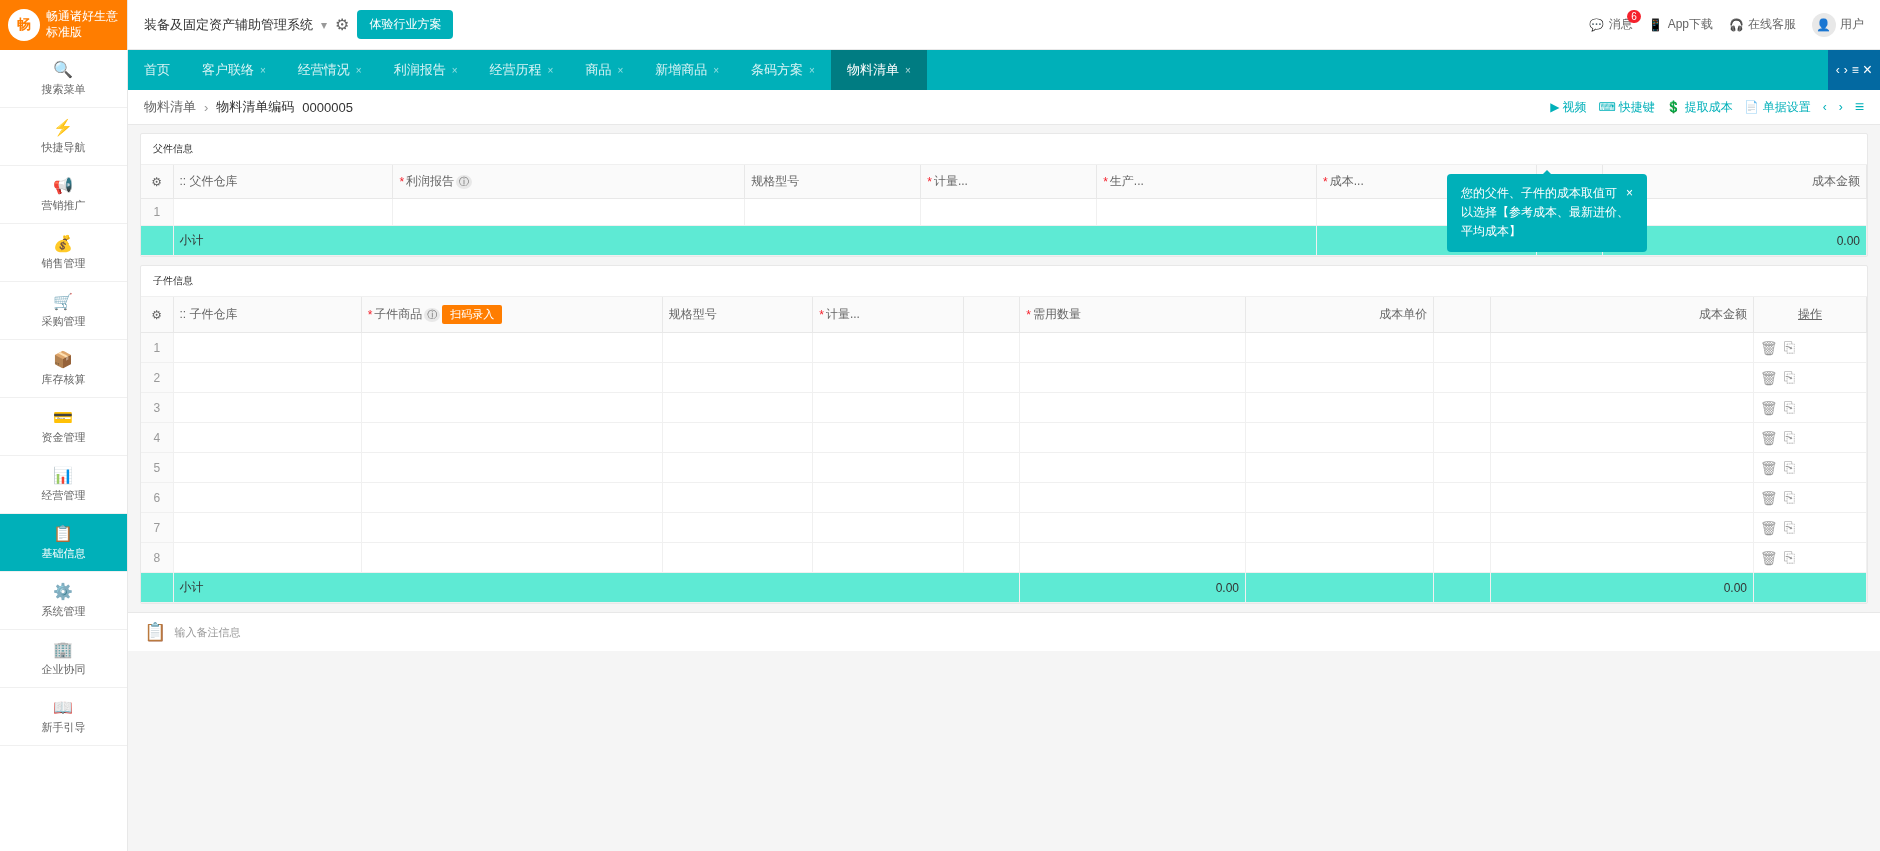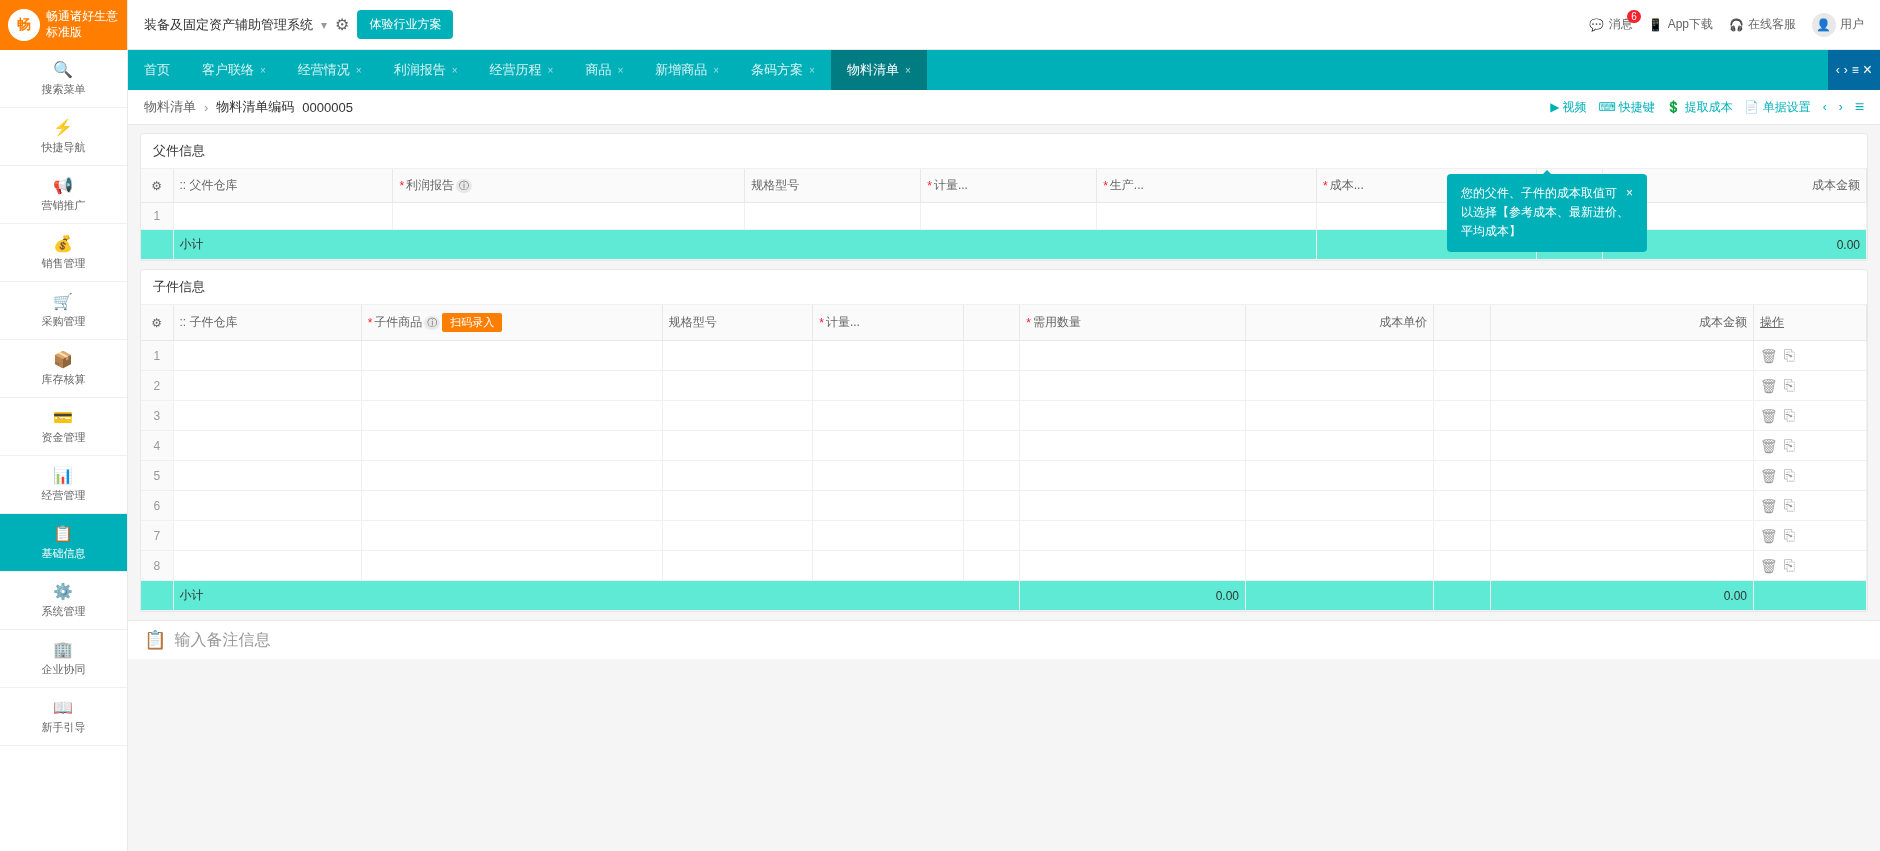--- a/index.html
+++ b/index.html
@@ -44,21 +44,21 @@
     .page-header-breadcrumb { display: flex; align-items: center; gap: 8px; font-size: 13px; }
     .page-header-title { color: #666; }
     .page-header-separator { color: #999; }
     .page-header-current { color: #333; }
     .page-header-code { color: #333; font-size: 13px; }
     .page-header-actions { margin-left: auto; display: flex; align-items: center; gap: 12px; color: #00b0b9; font-size: 12px; cursor: pointer; }
     .page-header-action { display: flex; align-items: center; gap: 3px; }
 
     
     .section { margin: 8px 12px; background: #fff; border: 1px solid #e8e8e8; border-radius: 2px; }
-    .section-title { padding: 8px 12px; font-size: 13px; color: #333; font-weight: 500; border-bottom: 1px solid #f0f0f0; }
+    .section-title { padding: 8px 12px; font-size: 10px; color: #333; font-weight: 500; border-bottom: 1px solid #f0f0f0; }
 
     
     .data-table { width: 100%; border-collapse: collapse; font-size: 12px; }
     .data-table th { background: #fafafa; border-bottom: 1px solid #e8e8e8; border-right: 1px solid #e8e8e8; padding: 8px 6px; text-align: left; color: #666; font-weight: normal; white-space: nowrap; }
     .data-table th:first-child { width: 32px; text-align: center; }
     .data-table td { border-bottom: 1px solid #f0f0f0; border-right: 1px solid #f0f0f0; padding: 6px; color: #333; }
     .data-table td.row-num { text-align: center; color: #999; background: #fafafa; width: 32px; }
     .data-table tr.subtotal td { background: #5eead4; font-weight: 500; margin-left: 12px; }
     .scan-btn { background: #ff7d00; color: #fff; border: none; padding: 2px 8px; border-radius: 2px; cursor: pointer; font-size: 11px; }
     .action-icons { display: flex; align-items: center; gap: 6px; }
@@ -342,21 +342,21 @@
               <th style="min-width:30px;"></th>
               <th style="min-width:120px;text-align:right;">
                 <div class="th-inner">
                     <span style="color:#f5222d">*</span>
                     <span>需用数量</span>
                   </div>
               </th>
               <th style="min-width:100px;text-align:right;">成本单价</th>
               <th style="min-width:30px;"></th>
               <th style="min-width:140px;text-align:right;">成本金额</th>
-              <th style="min-width:60px;text-align:left;text-decoration:underline;">操作</th>
+              <th style="min-width:60px;text-align:center;text-decoration:underline;">操作</th>
             </tr>
           </thead>
           <tbody id="child-table-body">
           <tr>
     <td class="row-num">1</td>
     <td></td>
     <td></td>
     <td></td>
     <td></td>
     <td></td>
@@ -506,16 +506,16 @@
   <td style="text-align:right;">0.00</td>
   <td></td>
 </tr>
             </tbody>
         </table>
       </div>
     </div>
 
     <div style="background:#fff;padding:8px 16px;display:flex;align-items:center;gap:8px;border-top:1px solid #e8e8e8;">
       <span style="color:#00b0b9;font-size:18px;">📋</span>
-      <span style="color:#999;font-size:16px;">输入备注信息</span>
+      <span style="color:#999;font-size:11px;">输入备注信息</span>
     </div>
   </div>
 </div>
 
 </body></html>

